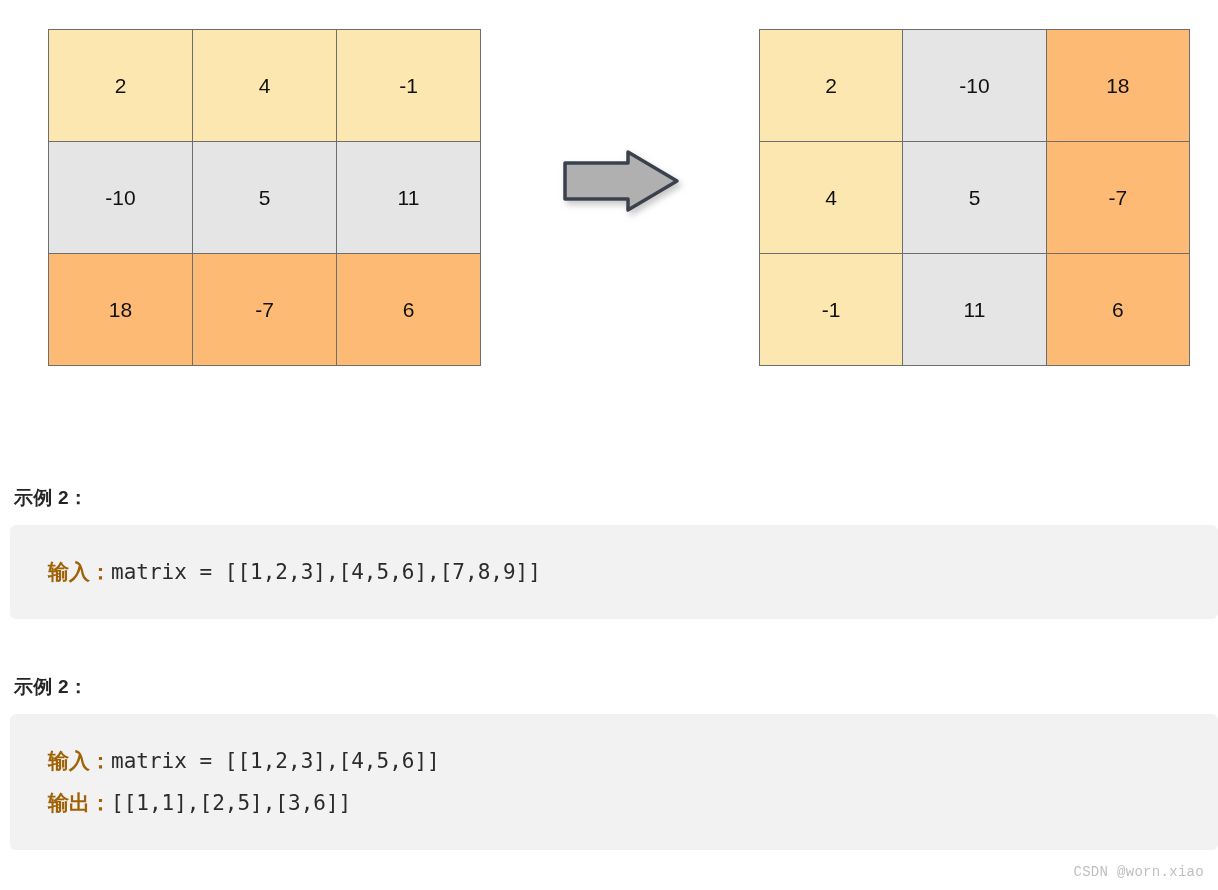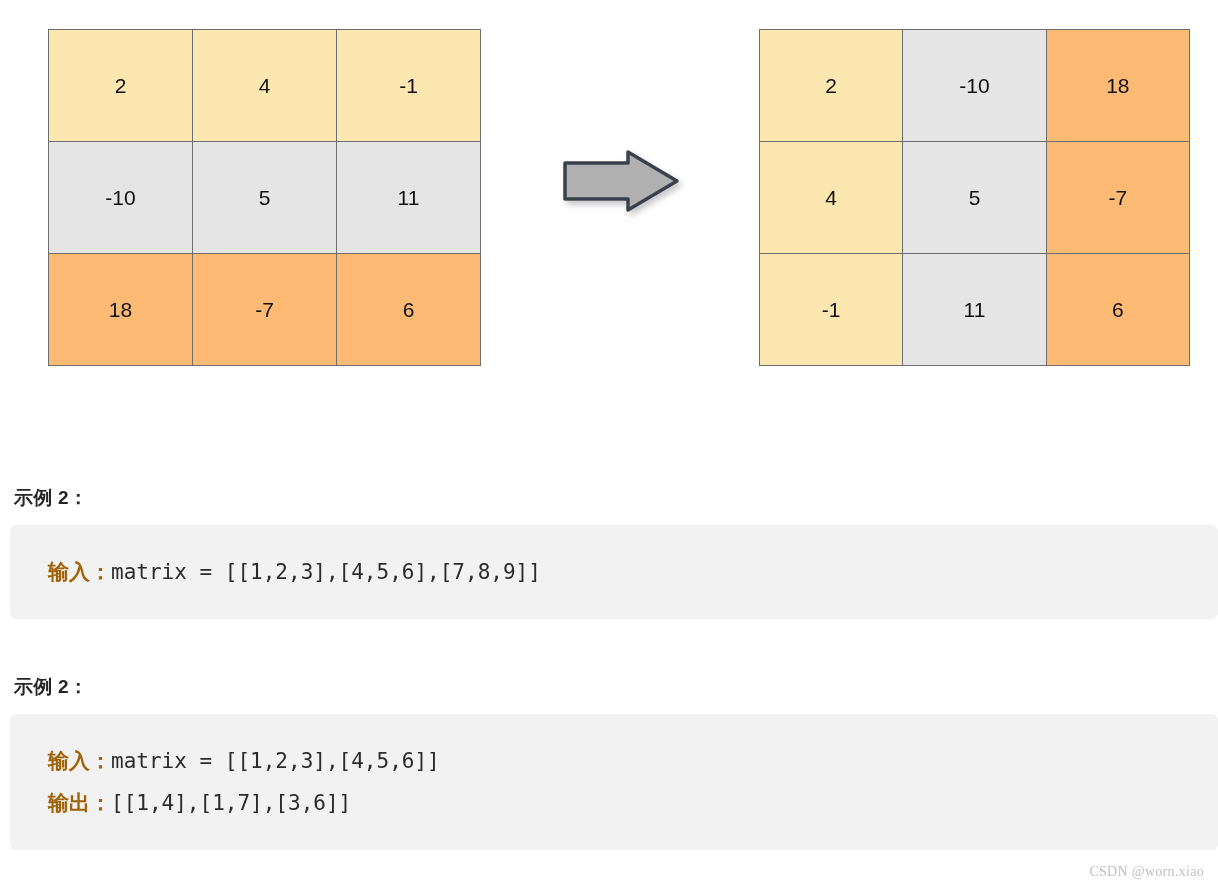--- a/index.html
+++ b/index.html
@@ -111,21 +111,21 @@
     color: #a16207;
   }
 
   
   .watermark {
     position: absolute;
     right: 14px;
     bottom: 10px;
     font-size: 14px;
     color: #bfbfbf;
-    font-family: Liberation Serif, serif;
+    font-family: Liberation Mono, monospace;
     letter-spacing: 0.3px;
   }
 </style>
 </head>
 <body>
 
 <div class="figure">
 
   <table class="matrix" id="matrix-input">
     <tbody>
@@ -185,18 +185,18 @@
   <div class="example-heading" id="example-1-heading">示例 2：</div>
 
   <div class="code-block">
     <div class="code-line"><span class="code-label">输入：</span><span>matrix = [[1,2,3],[4,5,6],[7,8,9]]</span></div>
   </div>
 
   <div class="example-heading" id="example-2-heading">示例 2：</div>
 
   <div class="code-block">
     <div class="code-line"><span class="code-label">输入：</span><span>matrix = [[1,2,3],[4,5,6]]</span></div>
-    <div class="code-line"><span class="code-label">输出：</span><span>[[1,4],[1,7],[3,6]]</span></div>
+    <div class="code-line"><span class="code-label">输出：</span><span>[[1,1],[2,5],[3,6]]</span></div>
   </div>
 
 </div>
 
 <div class="watermark">CSDN @worn.xiao</div>
 
 </body></html>

